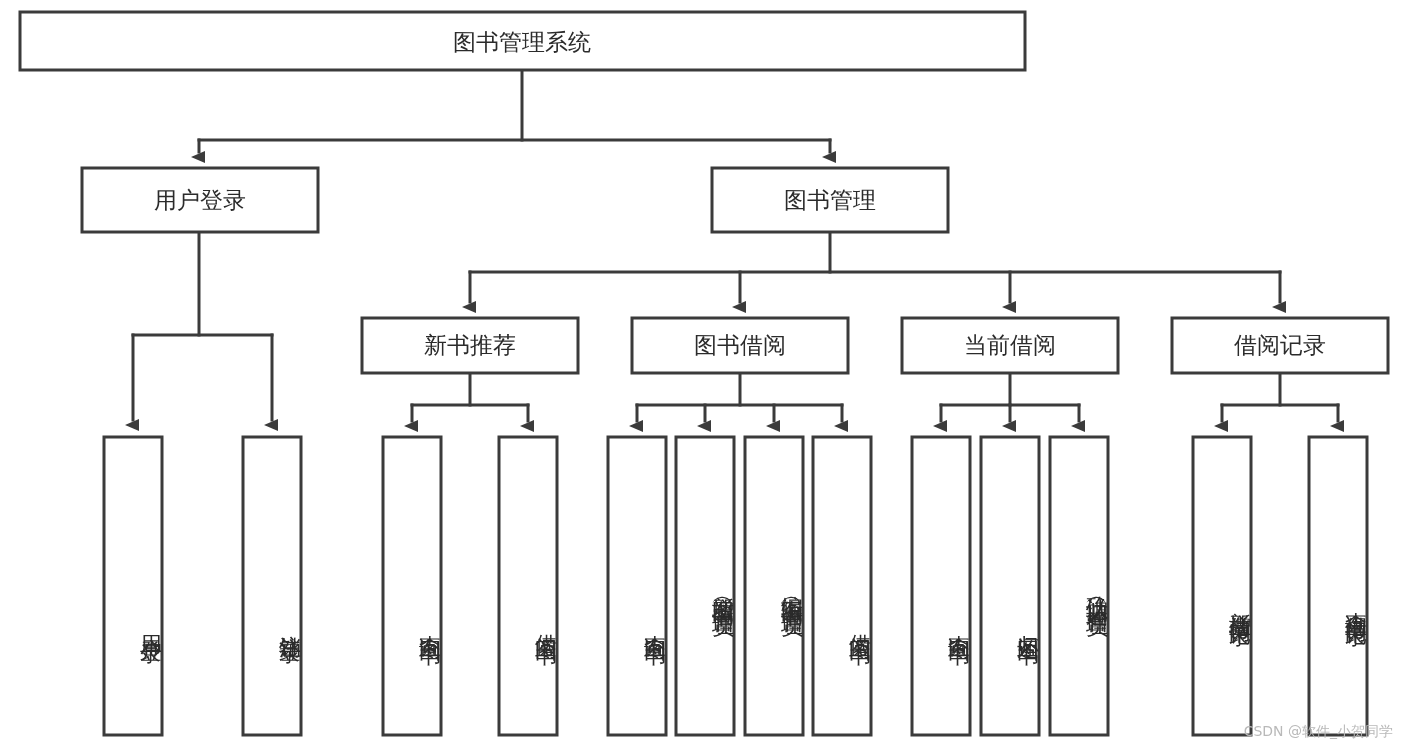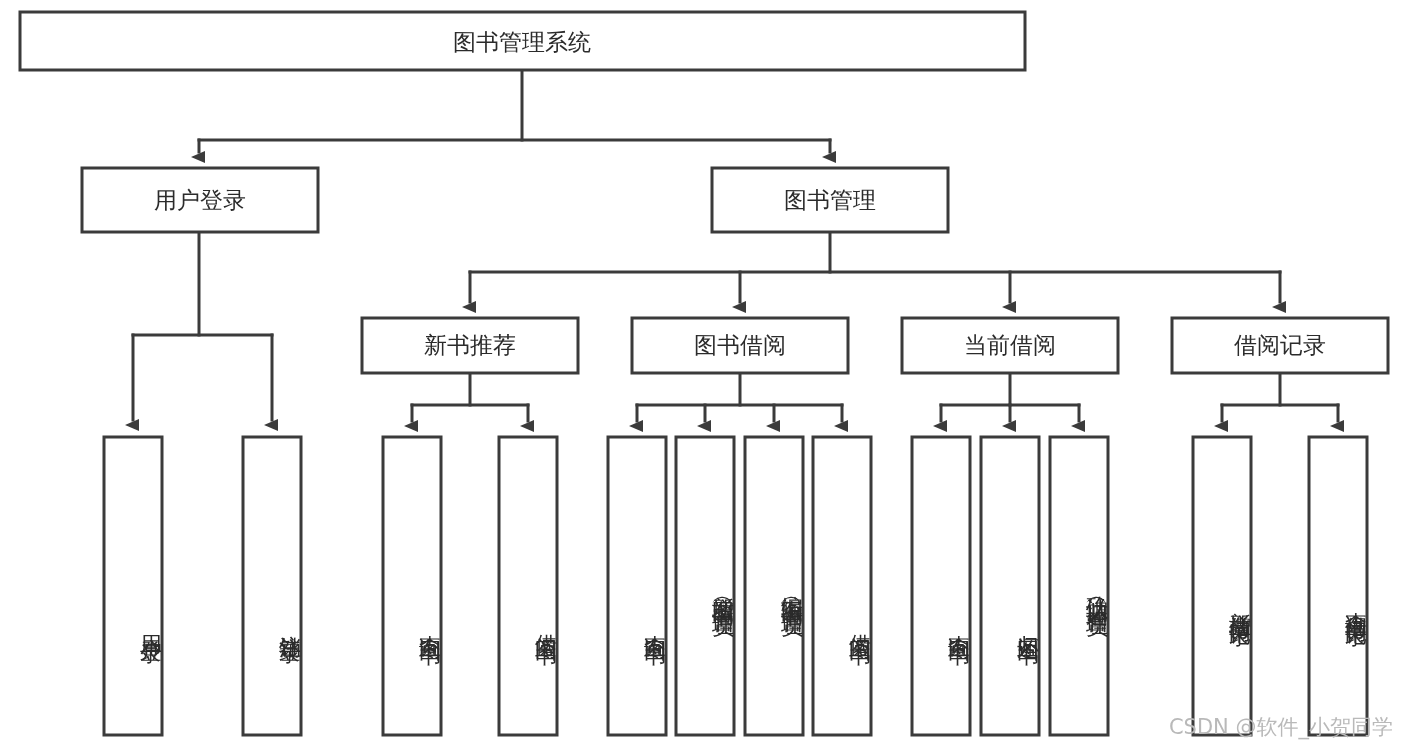--- a/index.html
+++ b/index.html
@@ -59,21 +59,21 @@
     align-items: flex-start;
     justify-content: center;
     white-space: nowrap;
     pointer-events: none;
   }
   .watermark {
     position: absolute;
     right: 12px;
     bottom: 6px;
     font-family: "DejaVu Sans", "Liberation Sans", sans-serif;
-    font-size: 21px;
+    font-size: 14px;
     color: #b9b9b9;
     white-space: nowrap;
   }
 </style>
 </head>
 <body>
 
 <div id="canvas">
 
   <svg class="diagram" viewBox="0 0 1405 747">

